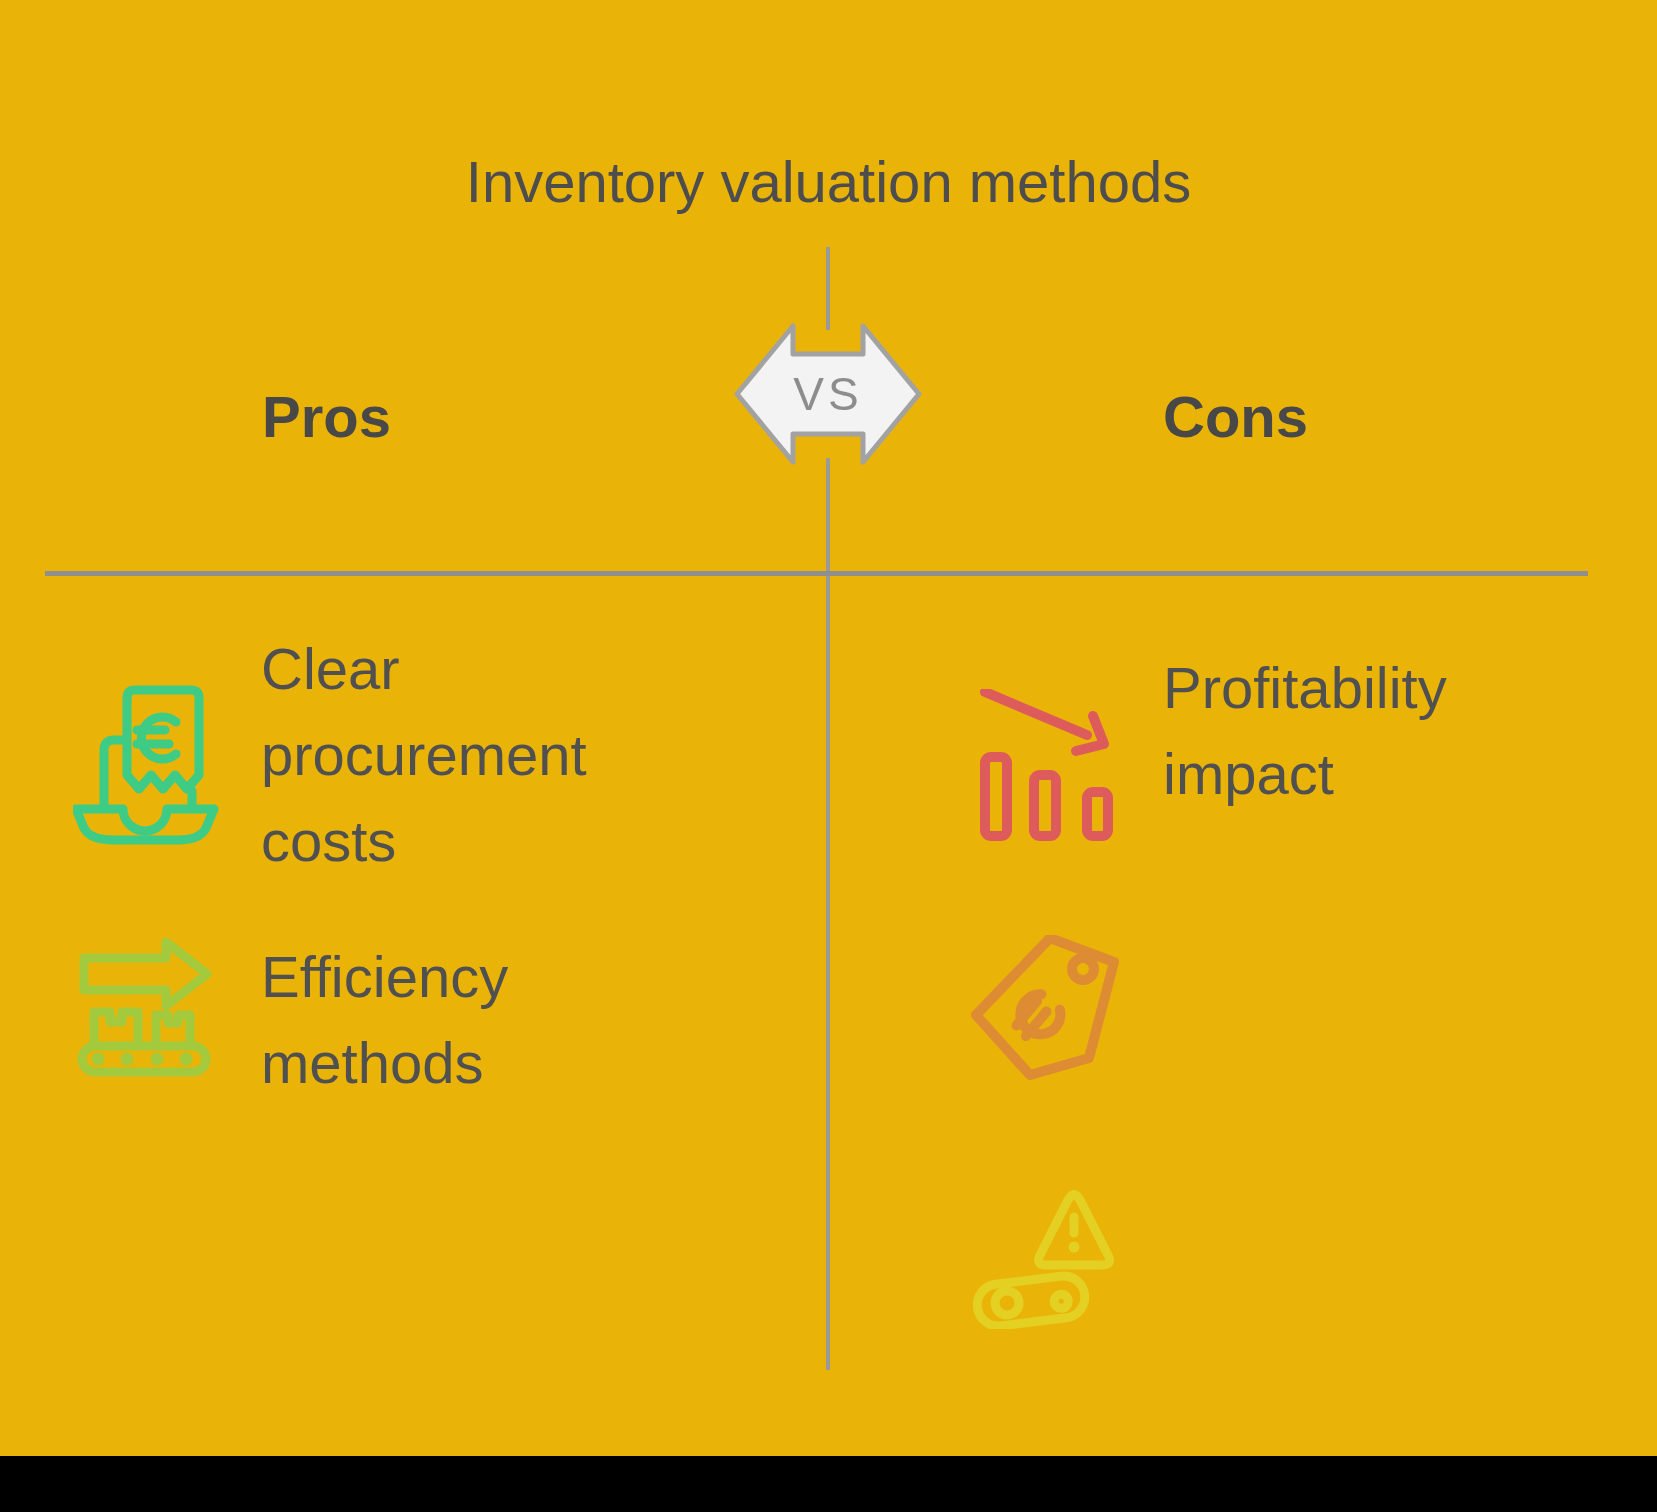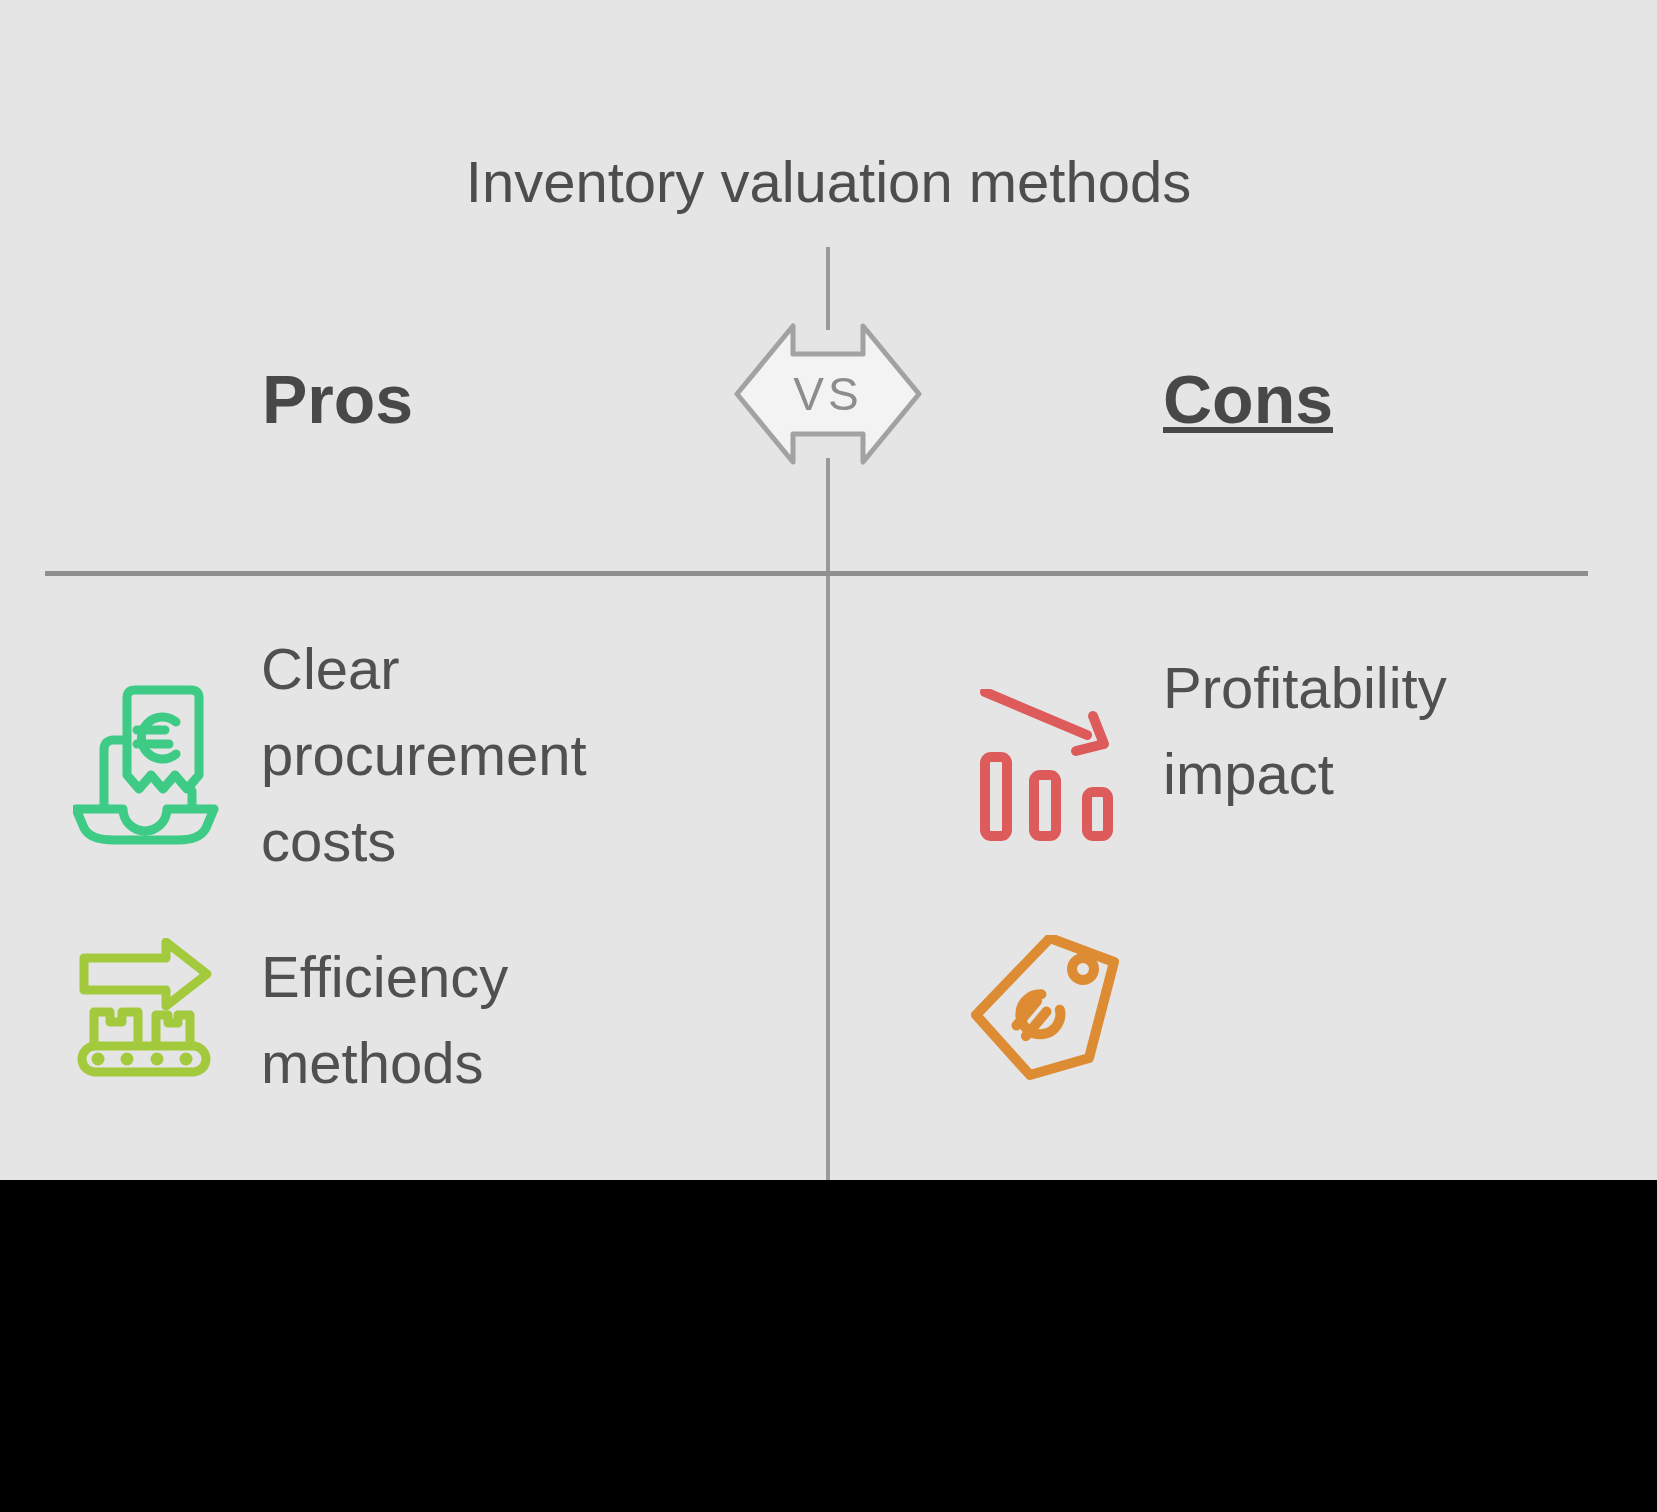--- a/index.html
+++ b/index.html
@@ -1,34 +1,34 @@
 <!DOCTYPE html>
 <html><head>
 <meta charset="utf-8">
 <style>
   html,body{margin:0;padding:0;background:#000;}
   .canvas{
-    position:relative;width:1657px;height:1180px;background:#e5e5e5;overflow:hidden;
+    position:relative;width:1657px;height:1456px;background:#eab308;overflow:hidden;
     font-family:"Liberation Sans", sans-serif;
   }
   .title{
     position:absolute;left:0;top:150px;width:100%;text-align:center;
     font-size:58px;line-height:64px;color:#4d4d4d;font-weight:400;
   }
   .vseg{position:absolute;left:826px;width:4px;background:#9a9a9a;}
   .vseg.s1{top:247px;height:83px;}
   .vseg.s2{top:458px;height:912px;}
   .hline{position:absolute;left:45px;top:571px;width:1543px;height:5px;background:#8f8f8f;}
   .vs-arrow{position:absolute;left:733px;top:316px;}
   .vs-text{font-family:"Liberation Sans", sans-serif;font-size:46px;letter-spacing:4px;fill:#8d8d8d;}
   .heading{
-    position:absolute;top:354px;font-size:68px;line-height:90px;font-weight:700;color:#484848;text-align:right;
+    position:absolute;top:372px;font-size:58px;line-height:90px;font-weight:700;color:#484848;text-align:right;
   }
   .heading.pros{left:262px;}
-  .heading.cons{left:1163px;text-decoration:underline;}
+  .heading.cons{left:1163px;}
   .item-label{
     position:absolute;font-size:58px;line-height:86px;color:#505050;
     white-space:pre-line;font-weight:400;
   }
   .icon{position:absolute;display:block;}
   .icon svg{display:block;}
   
   .p1-icon{left:73px;top:685px;}
   .p1-label{left:261px;top:626px;}
   .p2-icon{left:74px;top:938px;}

